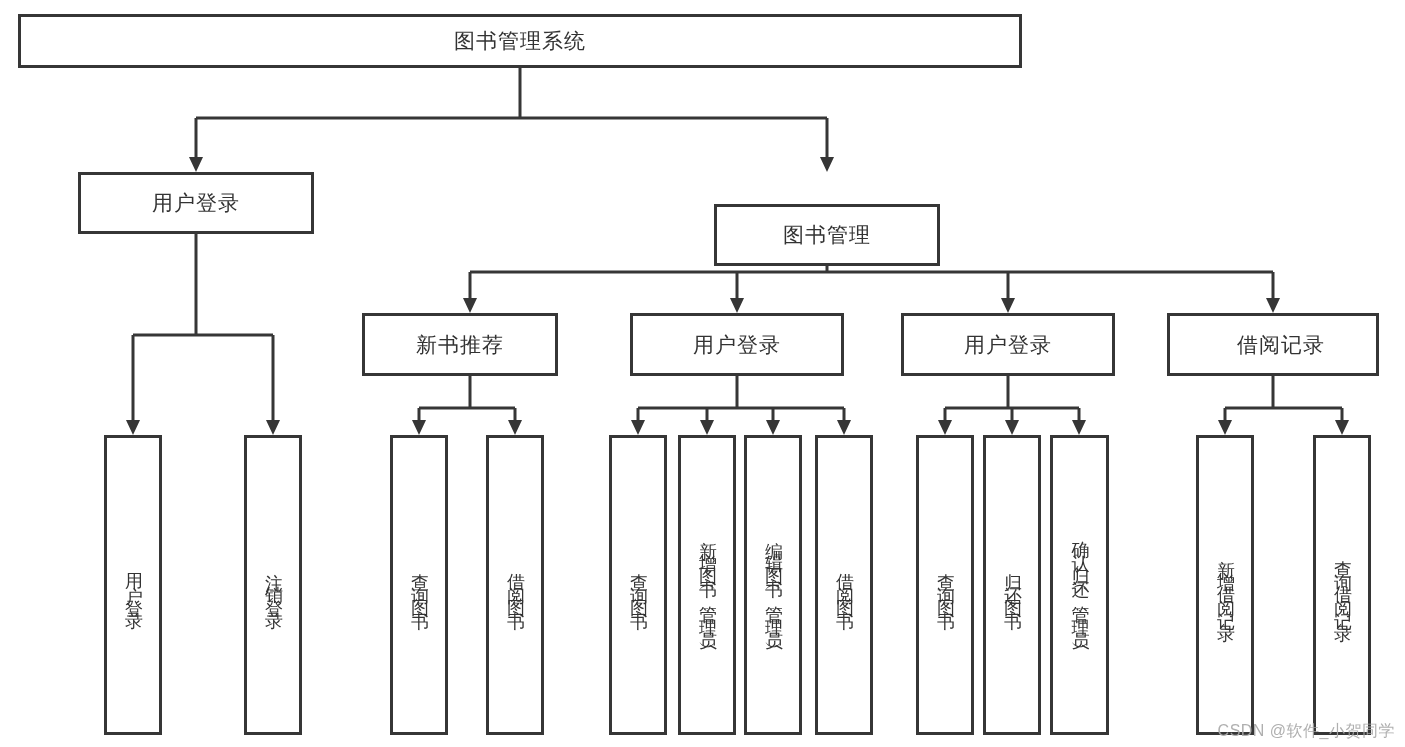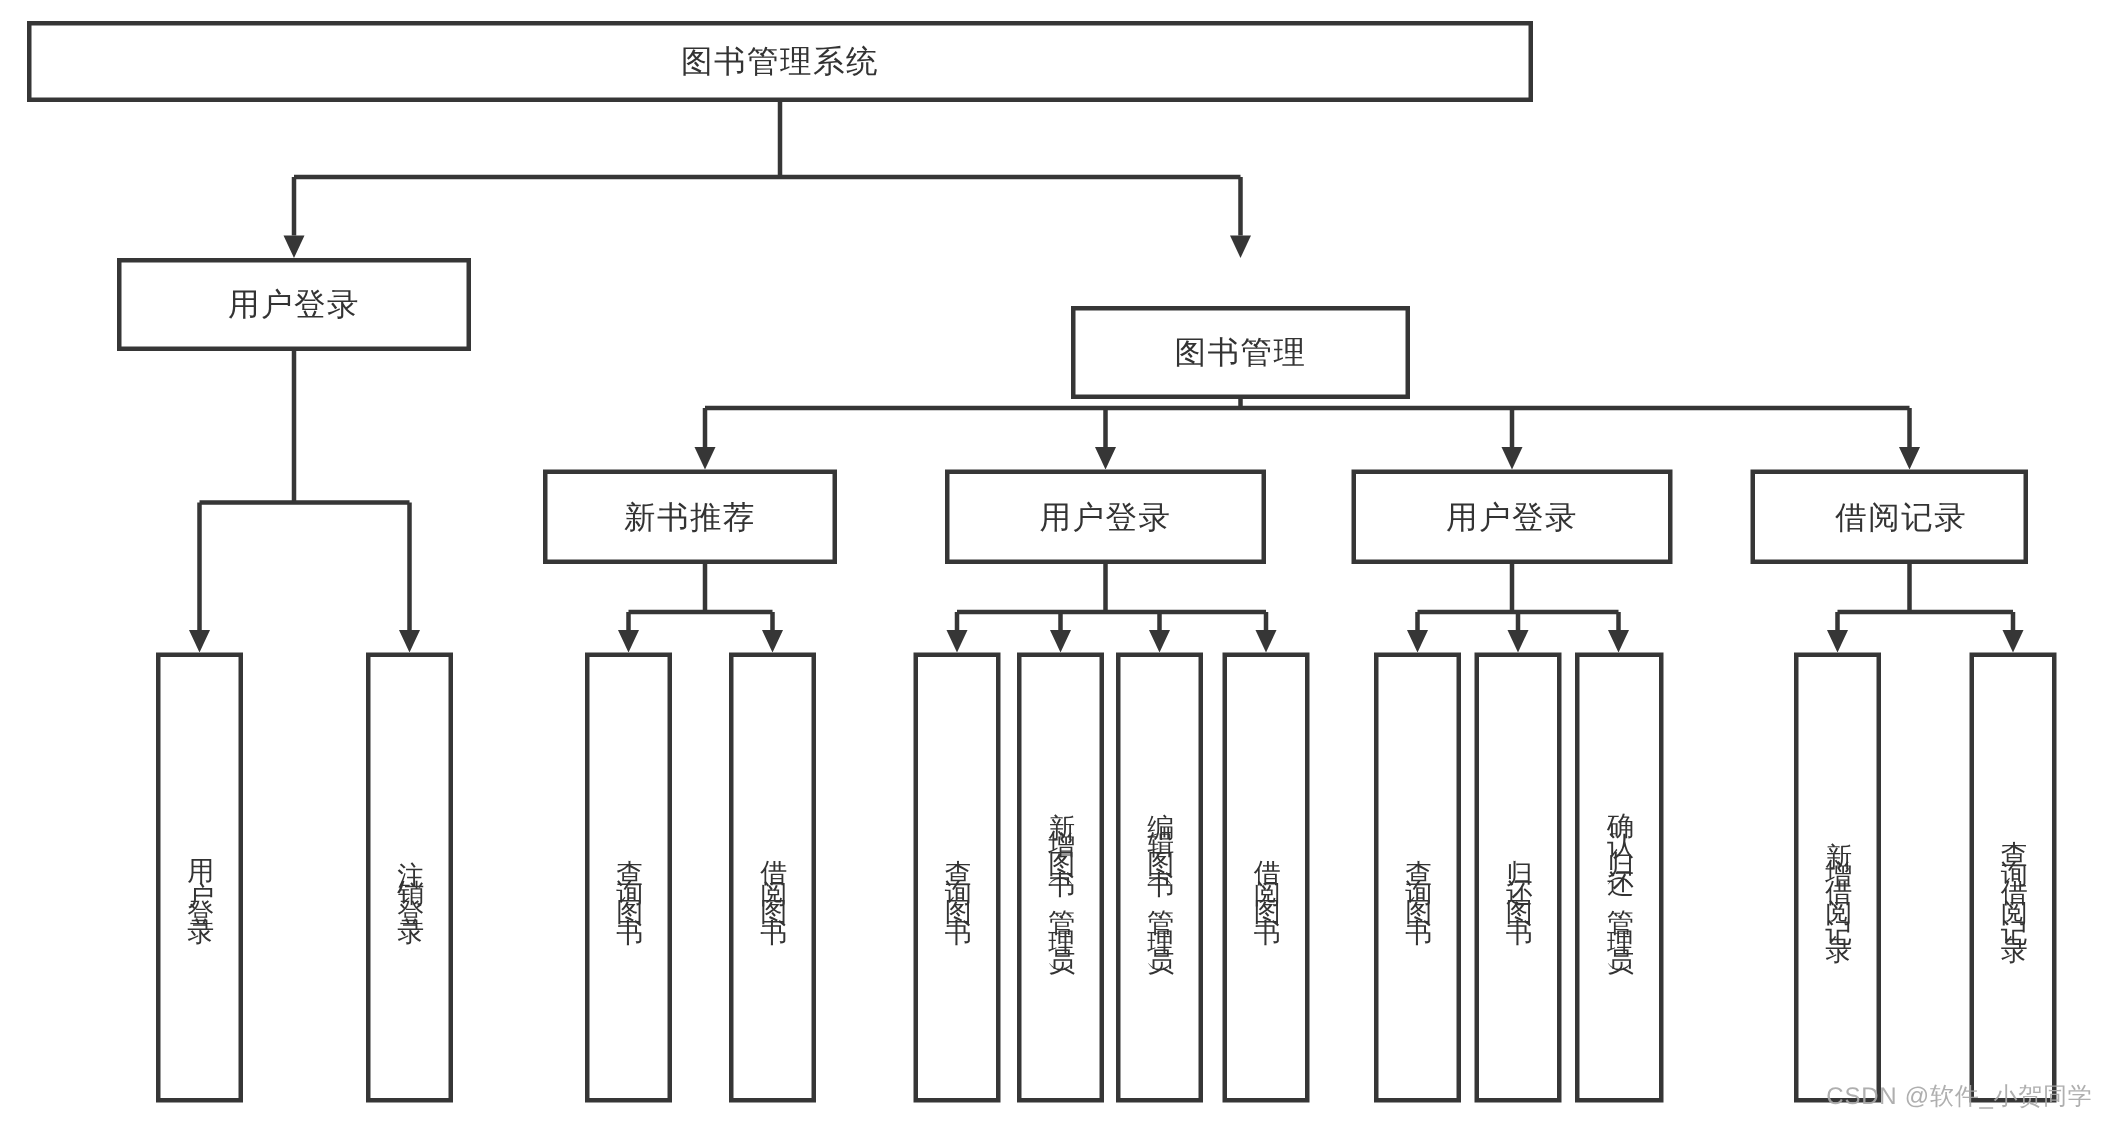--- a/index.html
+++ b/index.html
@@ -85,21 +85,21 @@
 
   <div class="node h" style="left:362px; top:313px; width:196px; height:63px;">
     <span>新书推荐</span>
   </div>
   <div class="node h" style="left:630px; top:313px; width:214px; height:63px;">
     <span>用户登录</span>
   </div>
   <div class="node h" style="left:901px; top:313px; width:214px; height:63px;">
     <span>用户登录</span>
   </div>
-  <div class="node h" style="left:1167px; top:313px; width:185px; height:63px;padding-left:16px;">
+  <div class="node h" style="left:1167px; top:313px; width:212px; height:63px;padding-left:16px;">
     <span>借阅记录</span>
   </div>
 
   <div class="node v" style="left:104px; top:435px; width:58px; height:300px;">
     <span>用户登录</span>
   </div>
   <div class="node v" style="left:244px; top:435px; width:58px; height:300px;">
     <span>注销登录</span>
   </div>
 

